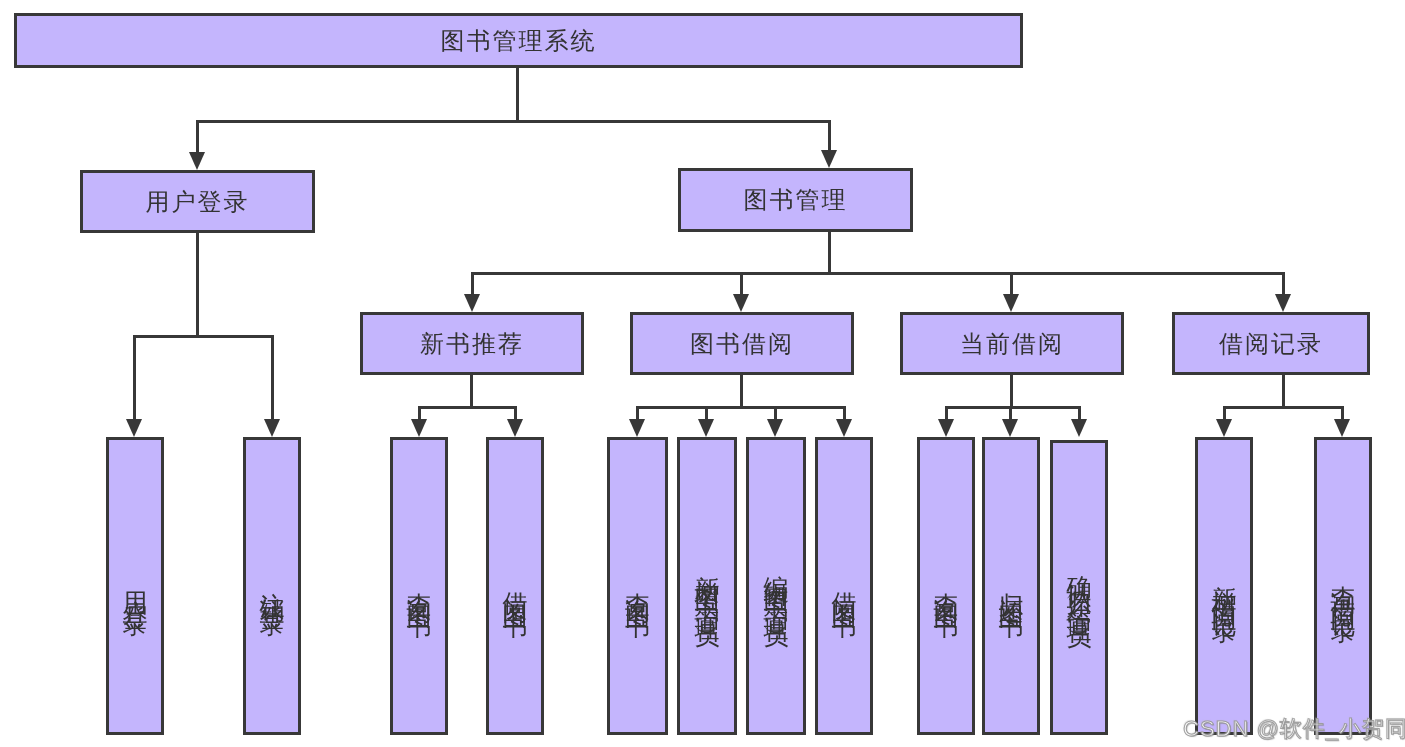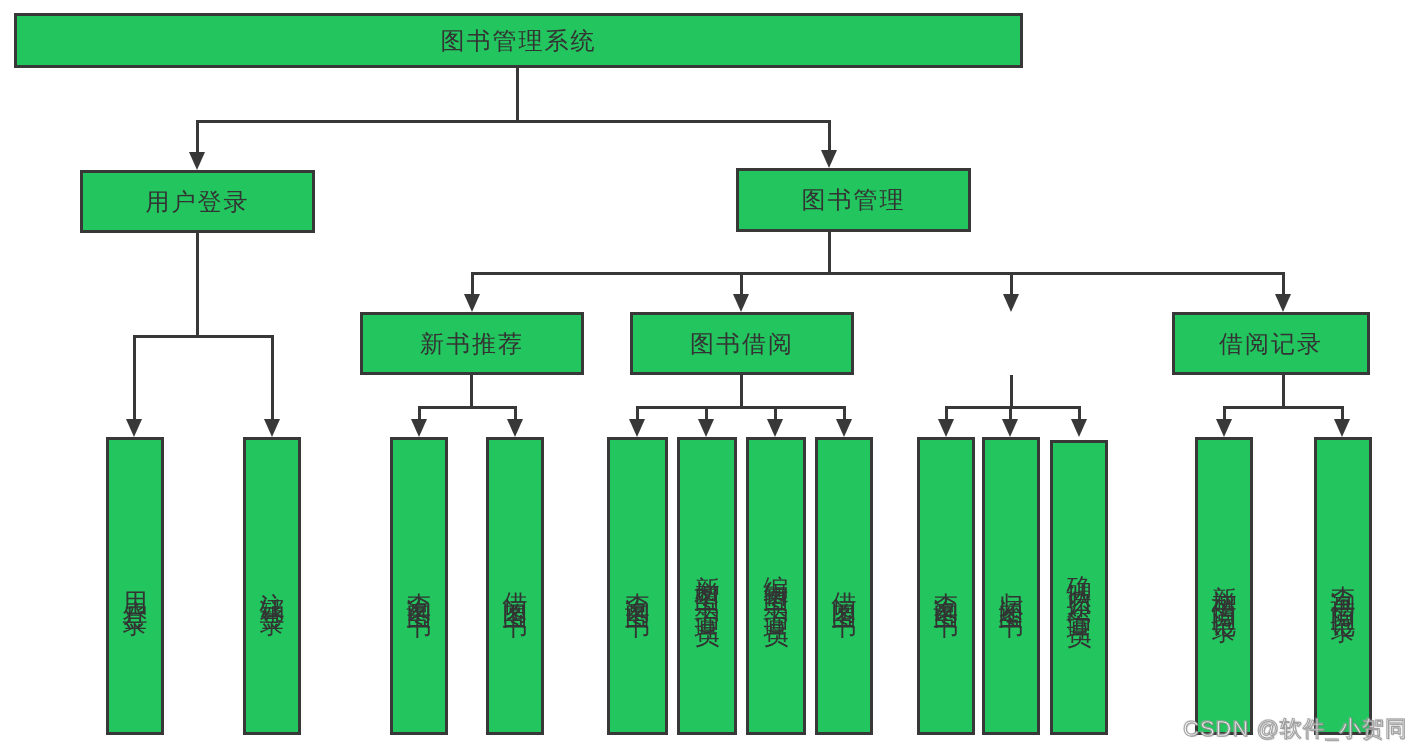--- a/index.html
+++ b/index.html
@@ -9,21 +9,21 @@
     height: 747px;
     background: #ffffff;
     overflow: hidden;
     font-family: "Liberation Sans", "DejaVu Sans", sans-serif;
     color: #333333;
   }
   .node {
     position: absolute;
     box-sizing: border-box;
     border: 3px solid #383838;
-    background: #22c55e;
+    background: #c4b5fd;
     display: flex;
     align-items: center;
     justify-content: center;
     text-align: center;
   }
   .h-node {
     font-size: 24px;
     letter-spacing: 2px;
     white-space: nowrap;
   }
@@ -67,21 +67,21 @@
   <div class="node h-node" style="left:14px; top:13px; width:1009px; height:55px;">图书管理系统</div>
 
   <div class="line" style="left:516px; top:68px; width:3px; height:52px;"></div>
   <div class="line" style="left:196px; top:120px; width:635px; height:3px;"></div>
   <div class="line" style="left:196px; top:120px; width:3px; height:34px;"></div>
   <div class="arrow" style="left:189px; top:152px;"></div>
   <div class="line" style="left:828px; top:120px; width:3px; height:32px;"></div>
   <div class="arrow" style="left:821px; top:150px;"></div>
 
   <div class="node h-node" style="left:80px; top:170px; width:235px; height:63px;">用户登录</div>
-  <div class="node h-node" style="left:736px; top:168px; width:235px; height:64px;">图书管理</div>
+  <div class="node h-node" style="left:678px; top:168px; width:235px; height:64px;">图书管理</div>
 
   <div class="line" style="left:196px; top:233px; width:3px; height:102px;"></div>
   <div class="line" style="left:133px; top:335px; width:141px; height:3px;"></div>
   <div class="line" style="left:133px; top:335px; width:3px; height:86px;"></div>
   <div class="arrow" style="left:126px; top:419px;"></div>
   <div class="line" style="left:271px; top:335px; width:3px; height:86px;"></div>
   <div class="arrow" style="left:264px; top:419px;"></div>
 
   <div class="line" style="left:828px; top:232px; width:3px; height:40px;"></div>
   <div class="line" style="left:471px; top:272px; width:814px; height:3px;"></div>
@@ -89,20 +89,21 @@
   <div class="arrow" style="left:464px; top:294px;"></div>
   <div class="line" style="left:740px; top:272px; width:3px; height:24px;"></div>
   <div class="arrow" style="left:733px; top:294px;"></div>
   <div class="line" style="left:1010px; top:272px; width:3px; height:24px;"></div>
   <div class="arrow" style="left:1003px; top:294px;"></div>
   <div class="line" style="left:1282px; top:272px; width:3px; height:24px;"></div>
   <div class="arrow" style="left:1275px; top:294px;"></div>
 
   <div class="node h-node" style="left:360px; top:312px; width:224px; height:63px;">新书推荐</div>
   <div class="node h-node" style="left:630px; top:312px; width:224px; height:63px;">图书借阅</div>
+  <div class="node h-node" style="left:900px; top:312px; width:224px; height:63px;">当前借阅</div>
   <div class="node h-node" style="left:1172px; top:312px; width:198px; height:63px;">借阅记录</div>
 
   <div class="line" style="left:470px; top:375px; width:3px; height:31px;"></div>
   <div class="line" style="left:418px; top:406px; width:99px; height:3px;"></div>
   <div class="line" style="left:418px; top:406px; width:3px; height:15px;"></div>
   <div class="arrow" style="left:411px; top:419px;"></div>
   <div class="line" style="left:514px; top:406px; width:3px; height:15px;"></div>
   <div class="arrow" style="left:507px; top:419px;"></div>
 
   <div class="line" style="left:740px; top:375px; width:3px; height:31px;"></div>

